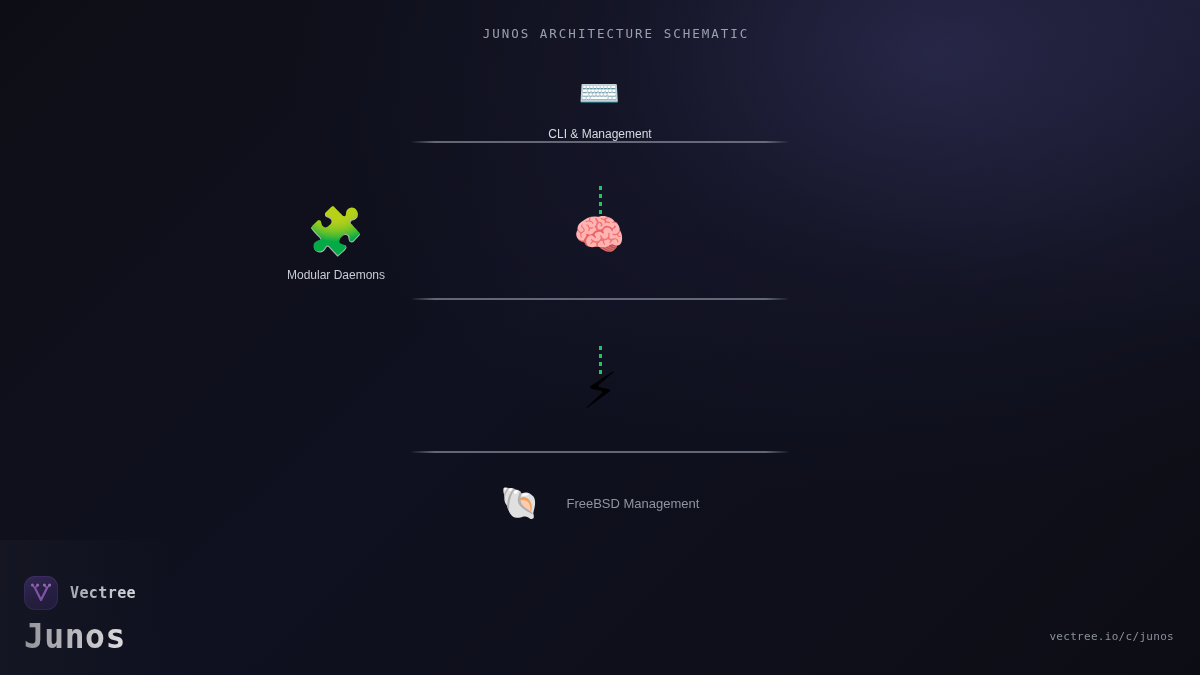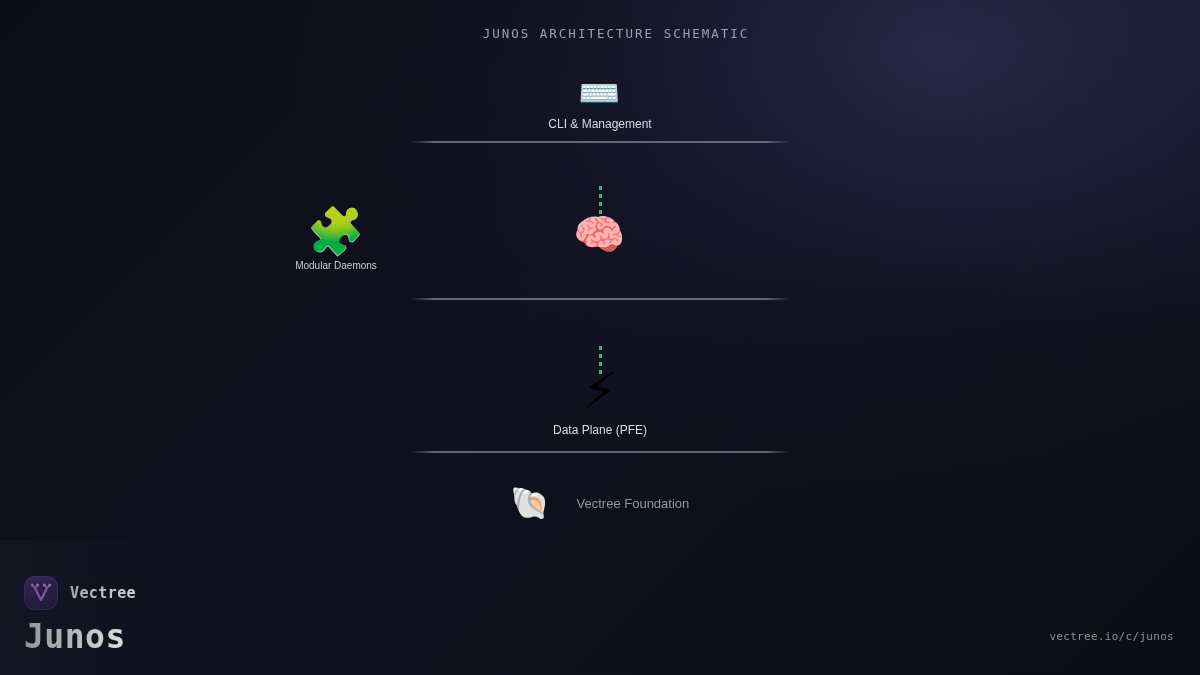--- a/index.html
+++ b/index.html
@@ -30,41 +30,41 @@
   }
 
   
   .layer{ position:absolute; left:0; width:1200px; text-align:center; }
   .emoji{
     display:block; line-height:1;
     font-family:"DejaVu Sans","Liberation Sans",sans-serif;
     text-rendering:optimizeLegibility;
   }
   .node-label{
-    display:block; margin-top:7px; font-size:12px; color:#d7dae1;
+    display:block; margin-top:17px; font-size:12px; color:#d7dae1;
     font-family:"Liberation Sans", sans-serif;
   }
 
   
   .connector{
     position:absolute; left:599px; width:3px;
     background-image:linear-gradient(#22c55e 0 4px, transparent 4px 8px);
     background-size:3px 8px; background-repeat:repeat-y;
   }
 
   
   .divider{
     position:absolute; left:412px; width:376px; height:1.5px;
     background:linear-gradient(90deg, rgba(150,155,168,0.05) 0%, rgba(150,155,168,0.62) 6%, rgba(150,155,168,0.62) 94%, rgba(150,155,168,0.05) 100%);
   }
 
   
   .side-node{ position:absolute; text-align:center; }
   .side-label{
-    display:block; margin-top:6px; font-size:10px; color:#c8ccd4;
+    display:block; margin-top:14px; font-size:12px; color:#c8ccd4;
     font-family:"Liberation Sans", sans-serif;
   }
 
   
   .foundation{
     position:absolute; left:0; width:1200px;
     display:flex; align-items:center; justify-content:center; gap:26px;
   }
   .foundation-label{
     font-size:13px; color:#8f949f; font-family:"Liberation Sans", sans-serif;
@@ -118,28 +118,27 @@
   <div class="layer" style="top:214px;">
     <span class="emoji" style="font-size:42px;">🧠</span>
   </div>
 
   <div class="divider" style="top:298px;"></div>
 
   <div class="connector" style="top:346px; height:30px;"></div>
 
   <div class="layer" style="top:366px;">
     <span class="emoji" style="font-size:50px;">⚡</span>
-    <span class="node-label">Data Plane (PFE)</span>
   </div>
 
   <div class="divider" style="top:451px;"></div>
 
   <div class="foundation" style="top:487px;">
     <span class="emoji" style="font-size:32px;">🐚</span>
-    <span class="foundation-label">Vectree Foundation</span>
+    <span class="foundation-label">FreeBSD Management</span>
   </div>
 
   <div class="brand">
     <div class="brand-row">
       <div class="brand-logo">
         <svg width="34" height="34" viewBox="0 0 34 34" aria-hidden="true">
           <path d="M11 12 L17 24 L23 12" fill="none" stroke="#c77dff" stroke-width="2.2" stroke-linecap="round" stroke-linejoin="round"></path>
           <path d="M11 12 L8.6 9.4 M11 12 L13.4 9.4" fill="none" stroke="#c77dff" stroke-width="1.6" stroke-linecap="round"></path>
           <path d="M23 12 L20.6 9.4 M23 12 L25.4 9.4" fill="none" stroke="#c77dff" stroke-width="1.6" stroke-linecap="round"></path>
           <circle cx="8.4" cy="9.0" r="1.5" fill="#e0a6ff"></circle>

